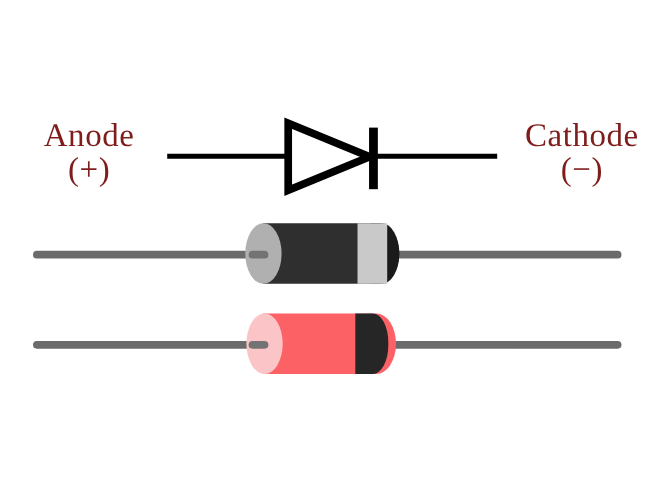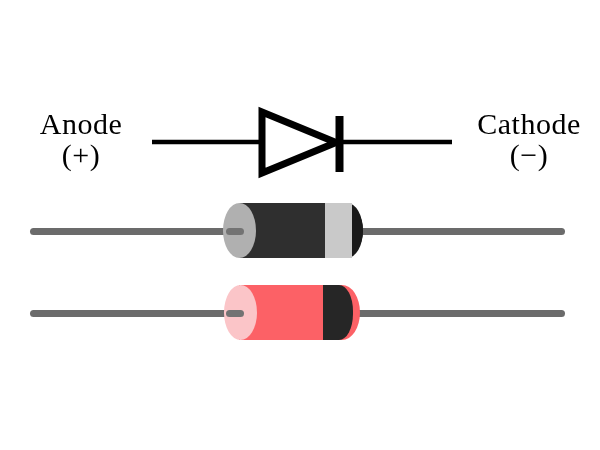--- a/index.html
+++ b/index.html
@@ -9,21 +9,21 @@
     background:#ffffff;
     overflow:hidden;
     font-family:"Liberation Serif","DejaVu Serif",serif;
   }
   .overlay{position:absolute;left:0;top:0;width:600px;height:450px;}
   .label{
     position:absolute;
     text-align:center;
     font-size:30px;
     line-height:31px;
-    color:#000000;
+    color:#7f1d1d;
     letter-spacing:0.5px;
   }
   .label-anode{left:18px;top:108px;width:126px;}
   .label-cathode{left:456px;top:108px;width:146px;}
   .wire{position:absolute;height:7px;border-radius:3.5px;}
   .wire-main{left:30px;width:535px;}
   .wire-tip{left:226px;width:18px;border-radius:3.5px;}
   .cap-ellipse{position:absolute;width:33px;height:55px;border-radius:50%;}
   .body,.band,.rightcap{position:absolute;height:55px;}
   

